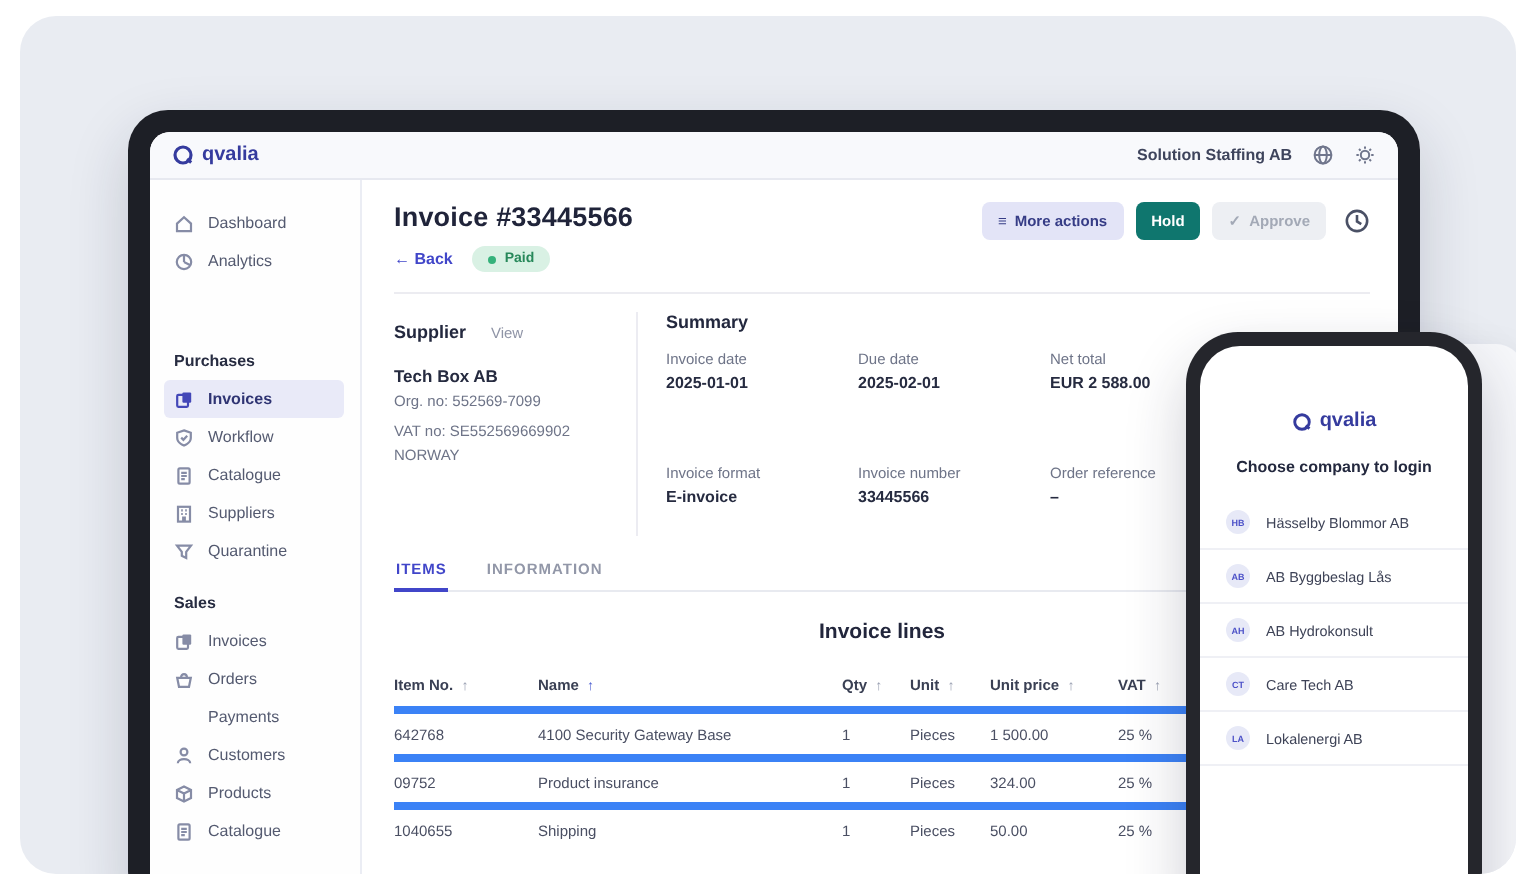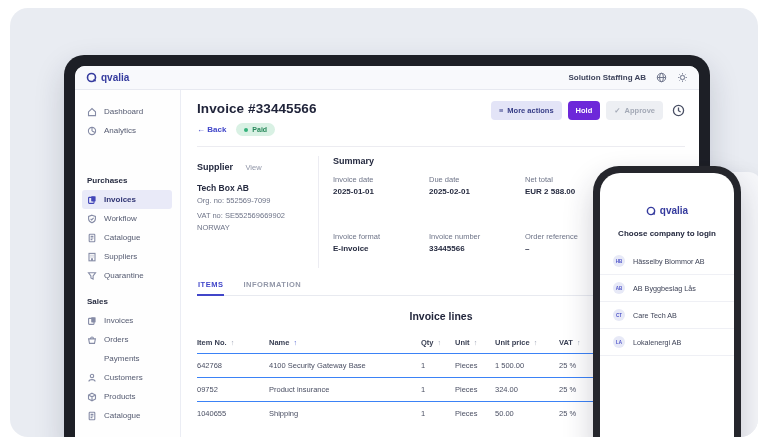--- a/index.html
+++ b/index.html
@@ -42,21 +42,21 @@
   .inv-title { font-size:13.5px; font-weight:bold; color:#20243a; letter-spacing:.1px; }
   .inv-sub { display:flex; align-items:center; gap:10px; margin-top:7px; }
   .back-link { color:#4146c9; font-size:8px; font-weight:bold; cursor:pointer; }
   .badge-paid { display:inline-flex; align-items:center; gap:4px; background:#d9f1e4; color:#27885a;
                 font-size:7px; font-weight:bold; padding:3px 8px; border-radius:9px; }
   .badge-paid .dot { width:4px; height:4px; border-radius:50%; background:#35b27b; }
   .actions { display:flex; align-items:center; gap:6px; }
   .btn { font-size:7.5px; font-weight:bold; padding:5px 8px; border-radius:4px; border:none; cursor:pointer;
          display:inline-flex; align-items:center; gap:4px; font-family:inherit; }
   .btn-more { background:#e3e4f7; color:#363c86; }
-  .btn-hold { background:#6d28d9; color:#fff; }
+  .btn-hold { background:#0f766e; color:#fff; }
   .btn-approve { background:#edeff3; color:#a3a9b6; }
   .icon-btn { width:14px; height:14px; color:#4a5065; background:none; border:none; cursor:pointer; padding:0; margin-left:2px; }
   .icon-btn svg { width:13px; height:13px; }
 
   .hdiv { border:none; border-top:1px solid #ececf1; margin-top:10px; }
 
   
   .info-row { display:flex; margin-top:9px; }
   .supplier { width:122px; flex:0 0 122px; border-right:1px solid #ececf2; padding-right:8px; }
   .sec-head { font-size:9px; font-weight:bold; color:#23283e; }
@@ -73,21 +73,21 @@
   
   .tabs { display:flex; gap:18px; margin-top:12px; border-bottom:1px solid #e8eaf0; }
   .tab { font-size:7.5px; font-weight:bold; letter-spacing:.5px; color:#9297a8; padding:0 1px 5px 1px; cursor:pointer; }
   .tab.active { color:#4146c9; border-bottom:2px solid #4146c9; margin-bottom:-1px; }
 
   .lines-head { font-size:10.5px; font-weight:bold; color:#22263c; margin-top:14px;text-align:center; }
 
   
   .tbl { margin-top:9px; width:100%; }
   .tr { display:grid; grid-template-columns:72px 152px 34px 40px 64px 42px 36px;
-        align-items:center; min-height:24px; border-top:1px solid #3b82f6; font-size:7.5px; color:#4a4f63; cursor:pointer; }
+        align-items:center; min-height:24px; border-top:4px solid #3b82f6; font-size:7.5px; color:#4a4f63; cursor:pointer; }
   .tr.th { border-top:none; color:#3a4054; font-weight:bold; min-height:22px; cursor:default; }
   .sort { color:#9aa0b2; font-size:7px; margin-left:2px; cursor:pointer; }
   .sort.blue { color:#4d5fd0; }
 
   
   .back-panel { position:absolute; left:600px; top:164px; width:152px; height:270px;
                 background:#f6f7fa; border-radius:14px; box-shadow:0 8px 22px rgba(30,34,60,.10); }
 
   
   .phone { position:absolute; left:583px; top:158px; width:148px; height:300px;
@@ -425,20 +425,24 @@
         <div class="p-list">
           <div class="p-row">
             <span class="p-avatar">HB</span>
             <span class="p-name">Hässelby Blommor AB</span>
           </div>
           <div class="p-row">
             <span class="p-avatar">AB</span>
             <span class="p-name">AB Byggbeslag Lås</span>
           </div>
           <div class="p-row">
+            <span class="p-avatar">AH</span>
+            <span class="p-name">AB Hydrokonsult</span>
+          </div>
+          <div class="p-row">
             <span class="p-avatar">CT</span>
             <span class="p-name">Care Tech AB</span>
           </div>
           <div class="p-row">
             <span class="p-avatar">LA</span>
             <span class="p-name">Lokalenergi AB</span>
           </div>
         </div>
       </div>
     </div>

